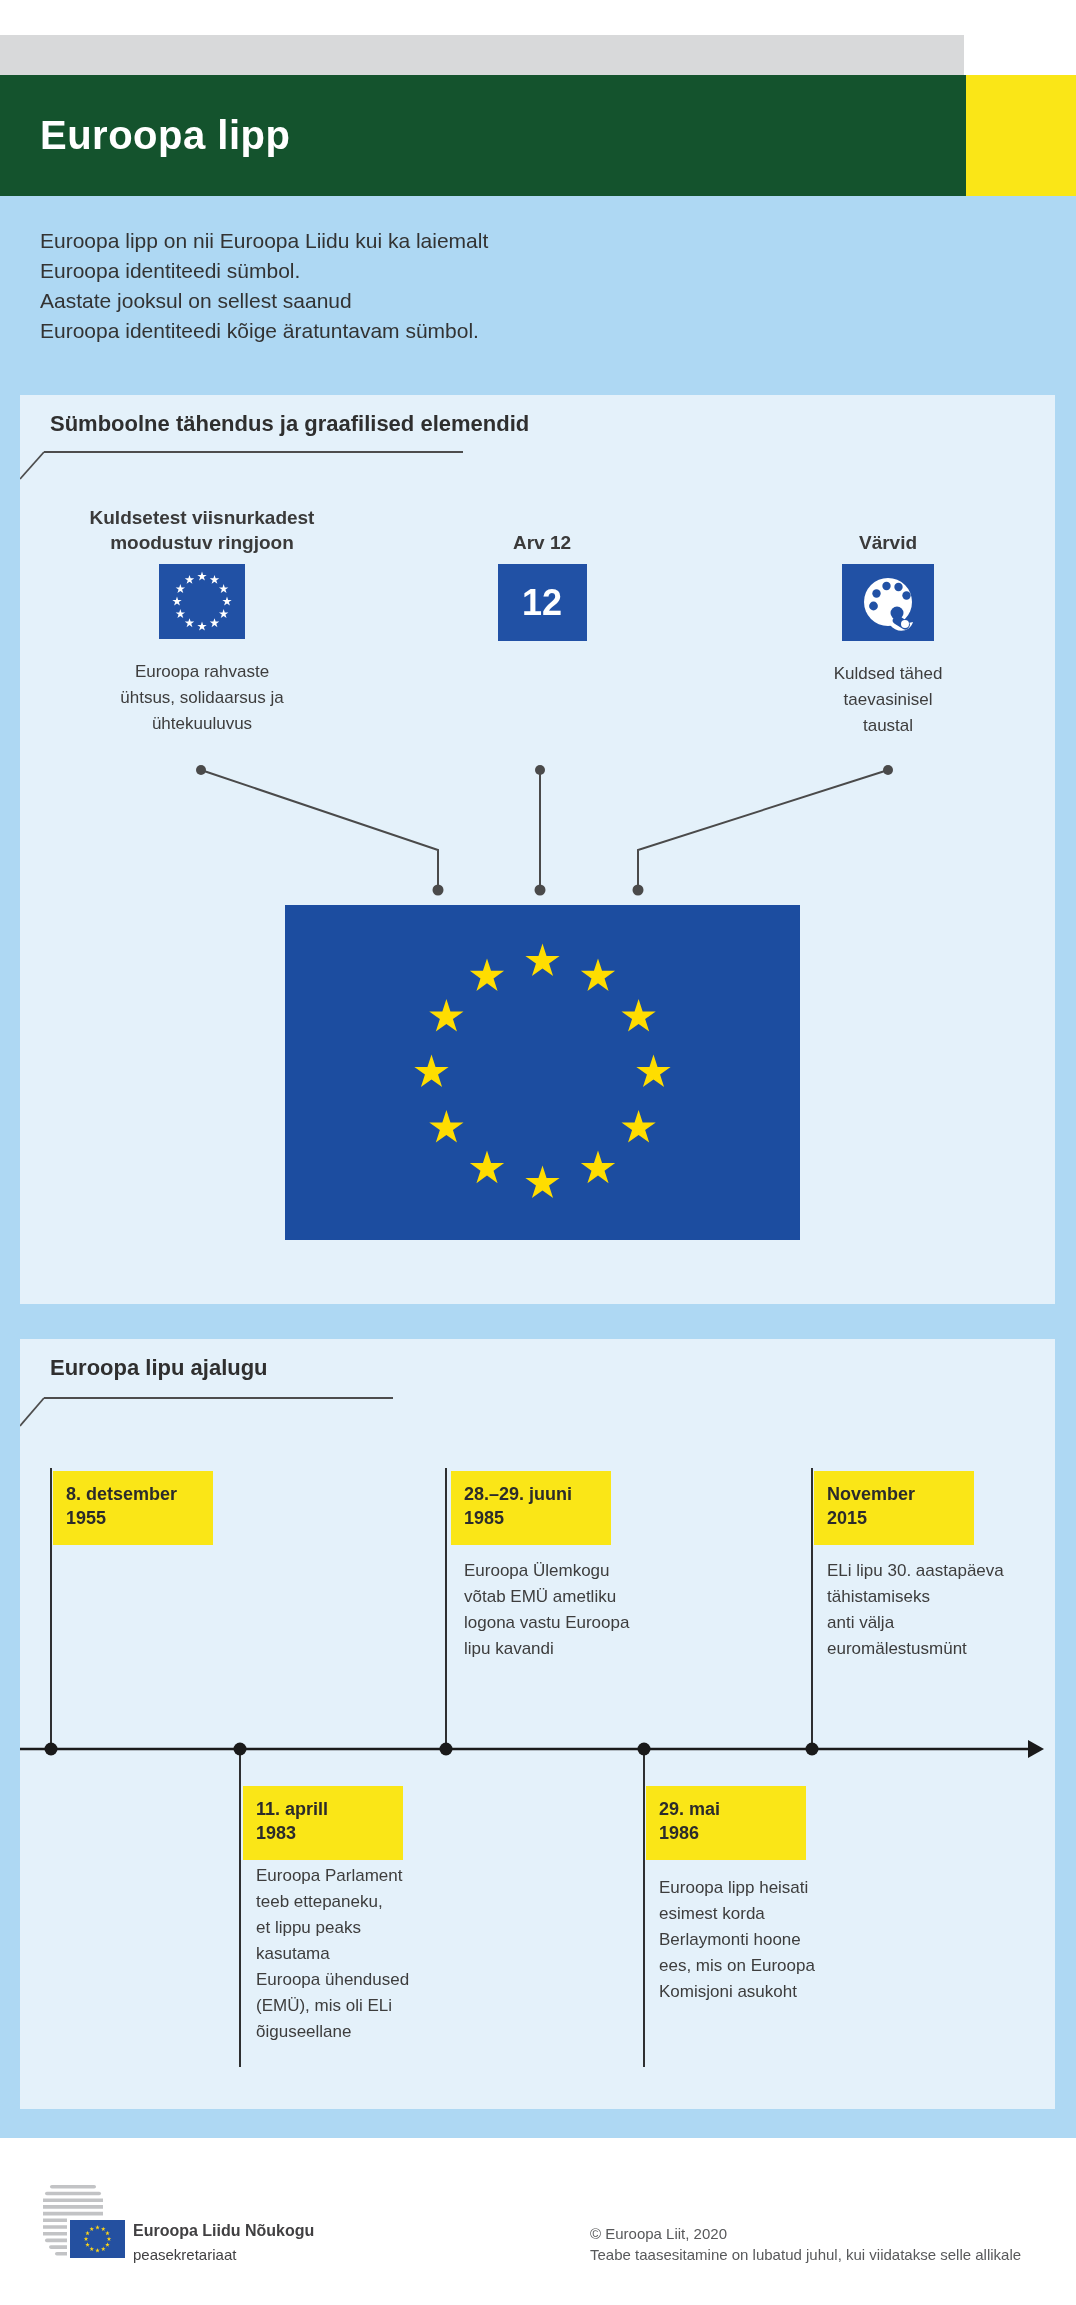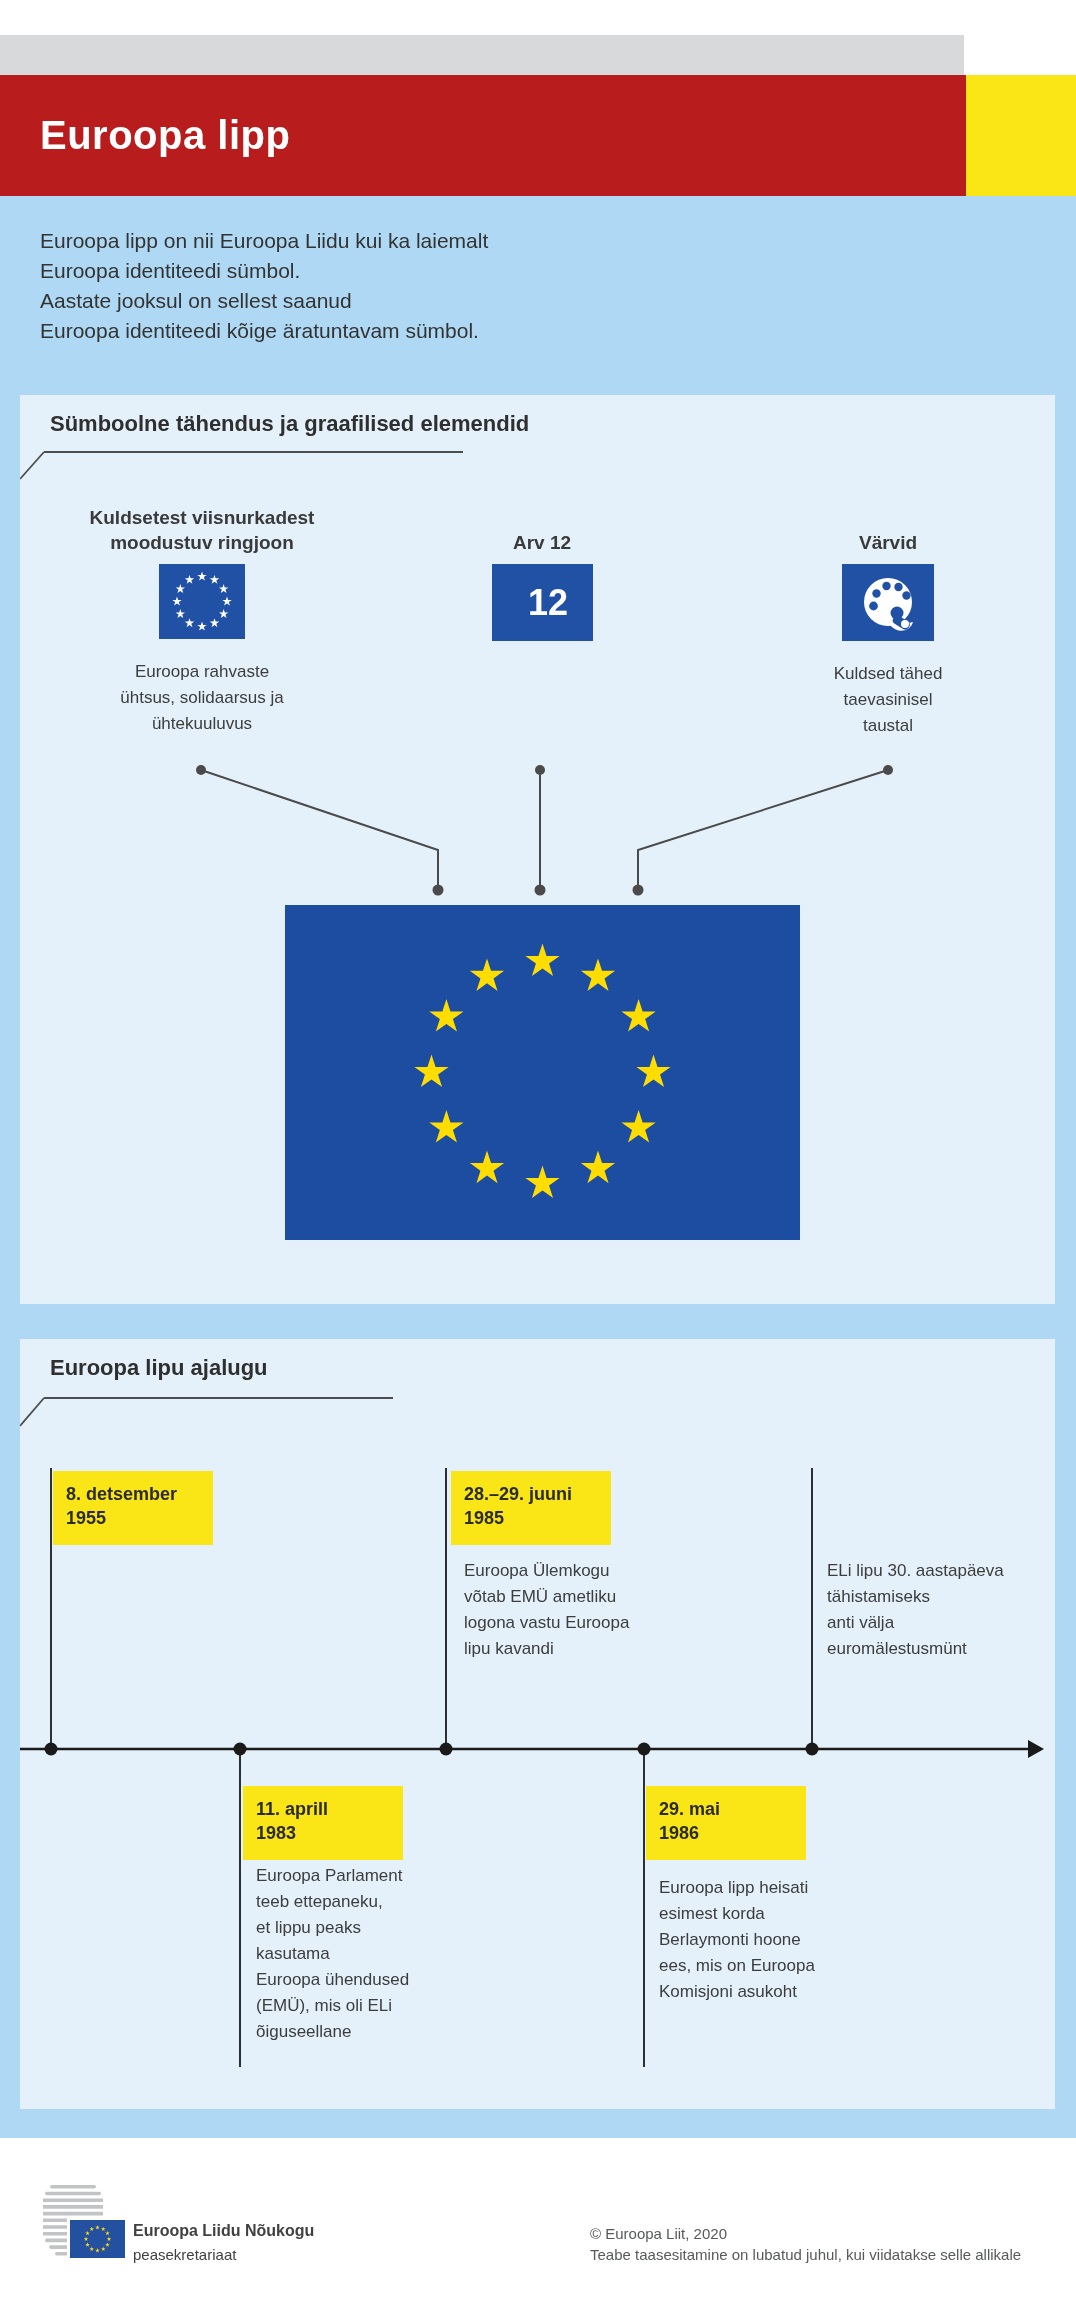--- a/index.html
+++ b/index.html
@@ -4,39 +4,39 @@
 <style>
   html,body{margin:0;padding:0;}
   body{
     width:1076px;height:2305px;position:relative;background:#ffffff;
     font-family:"Liberation Sans",sans-serif;overflow:hidden;
   }
   .abs{position:absolute;}
   
   .bg-blue{left:0;top:196px;width:1076px;height:1942px;background:#aed8f3;}
   .graybar{left:0;top:35px;width:964px;height:40px;background:#d8d9da;}
-  .navybar{left:0;top:75px;width:966px;height:121px;background:#b91c1c;display:flex;align-items:center;}
+  .navybar{left:0;top:75px;width:966px;height:121px;background:#14532d;display:flex;align-items:center;}
   .navybar .title{margin-left:40px;color:#ffffff;font-size:40px;font-weight:bold;letter-spacing:.5px;}
   .yellowsq{left:966px;top:75px;width:110px;height:121px;background:#fae617;}
   .intro{left:40px;top:226px;width:620px;font-size:21px;line-height:30px;color:#333333;white-space:pre-line;}
   
   .panel{left:20px;width:1035px;background:#e4f1fa;}
   .panel1{top:395px;height:909px;}
   .panel2{top:1339px;height:770px;}
   .panel-heading{position:absolute;left:30px;top:16px;font-size:22px;font-weight:bold;color:#2f2f2f;}
   .rule-svg{position:absolute;left:0;top:0;pointer-events:none;}
   
   .col{position:absolute;width:240px;text-align:center;}
   .col1{left:62px;} .col2{left:402px;} .col3{left:748px;}
   .col-title{height:58px;margin-top:102px;display:flex;align-items:flex-end;justify-content:center;
     font-size:19px;font-weight:bold;color:#3a3a3a;line-height:25px;white-space:pre-line;}
   .col-icon{margin-top:9px;display:flex;justify-content:center;}
   .icon-box{background:#2151a5;}
   .num-badge{width:89px;height:77px;display:flex;align-items:center;justify-content:center;
-    color:#ffffff;font-size:36px;font-weight:bold;padding-left:12px;}
+    color:#ffffff;font-size:36px;font-weight:bold;}
   .col-desc{margin-top:20px;font-size:17px;line-height:26px;color:#3d3d3d;white-space:pre-line;}
   .connector-svg{position:absolute;left:0;top:0;pointer-events:none;}
   .bigflag{position:absolute;left:265px;top:510px;width:515px;height:335px;background:#1c4da0;}
   
   .timeline-svg{position:absolute;left:0;top:0;pointer-events:none;}
   .date-box{position:absolute;width:160px;height:74px;box-sizing:border-box;background:#fae617;
     padding:11px 16px 0 13px;font-size:18px;font-weight:bold;line-height:24px;color:#2b2b2b;white-space:pre-line;}
   .ev-desc{position:absolute;width:215px;font-size:17px;line-height:26px;color:#3d3d3d;white-space:pre-line;}
   .b1{left:33px;top:132px;} .t1{left:46px;top:219px;}
   .b2{left:431px;top:132px;} .t2{left:444px;top:219px;}
@@ -221,20 +221,22 @@
 lipu kavandi</div>
 
   <div class="date-box b5">29. mai
 1986</div>
   <div class="ev-desc t5">Euroopa lipp heisati
 esimest korda
 Berlaymonti hoone
 ees, mis on Euroopa
 Komisjoni asukoht</div>
 
+  <div class="date-box b3">November
+2015</div>
   <div class="ev-desc t3">ELi lipu 30. aastapäeva
 tähistamiseks
 anti välja
 euromälestusmünt</div>
 </div>
 
 <svg class="abs footer-stripes" width="60" height="74">
   <g fill="#c2c3c5">
     <rect x="7" y="0" width="46" height="3.6" rx="1.8"></rect>
     <rect x="2" y="6.7" width="56" height="3.6" rx="1.8"></rect>

